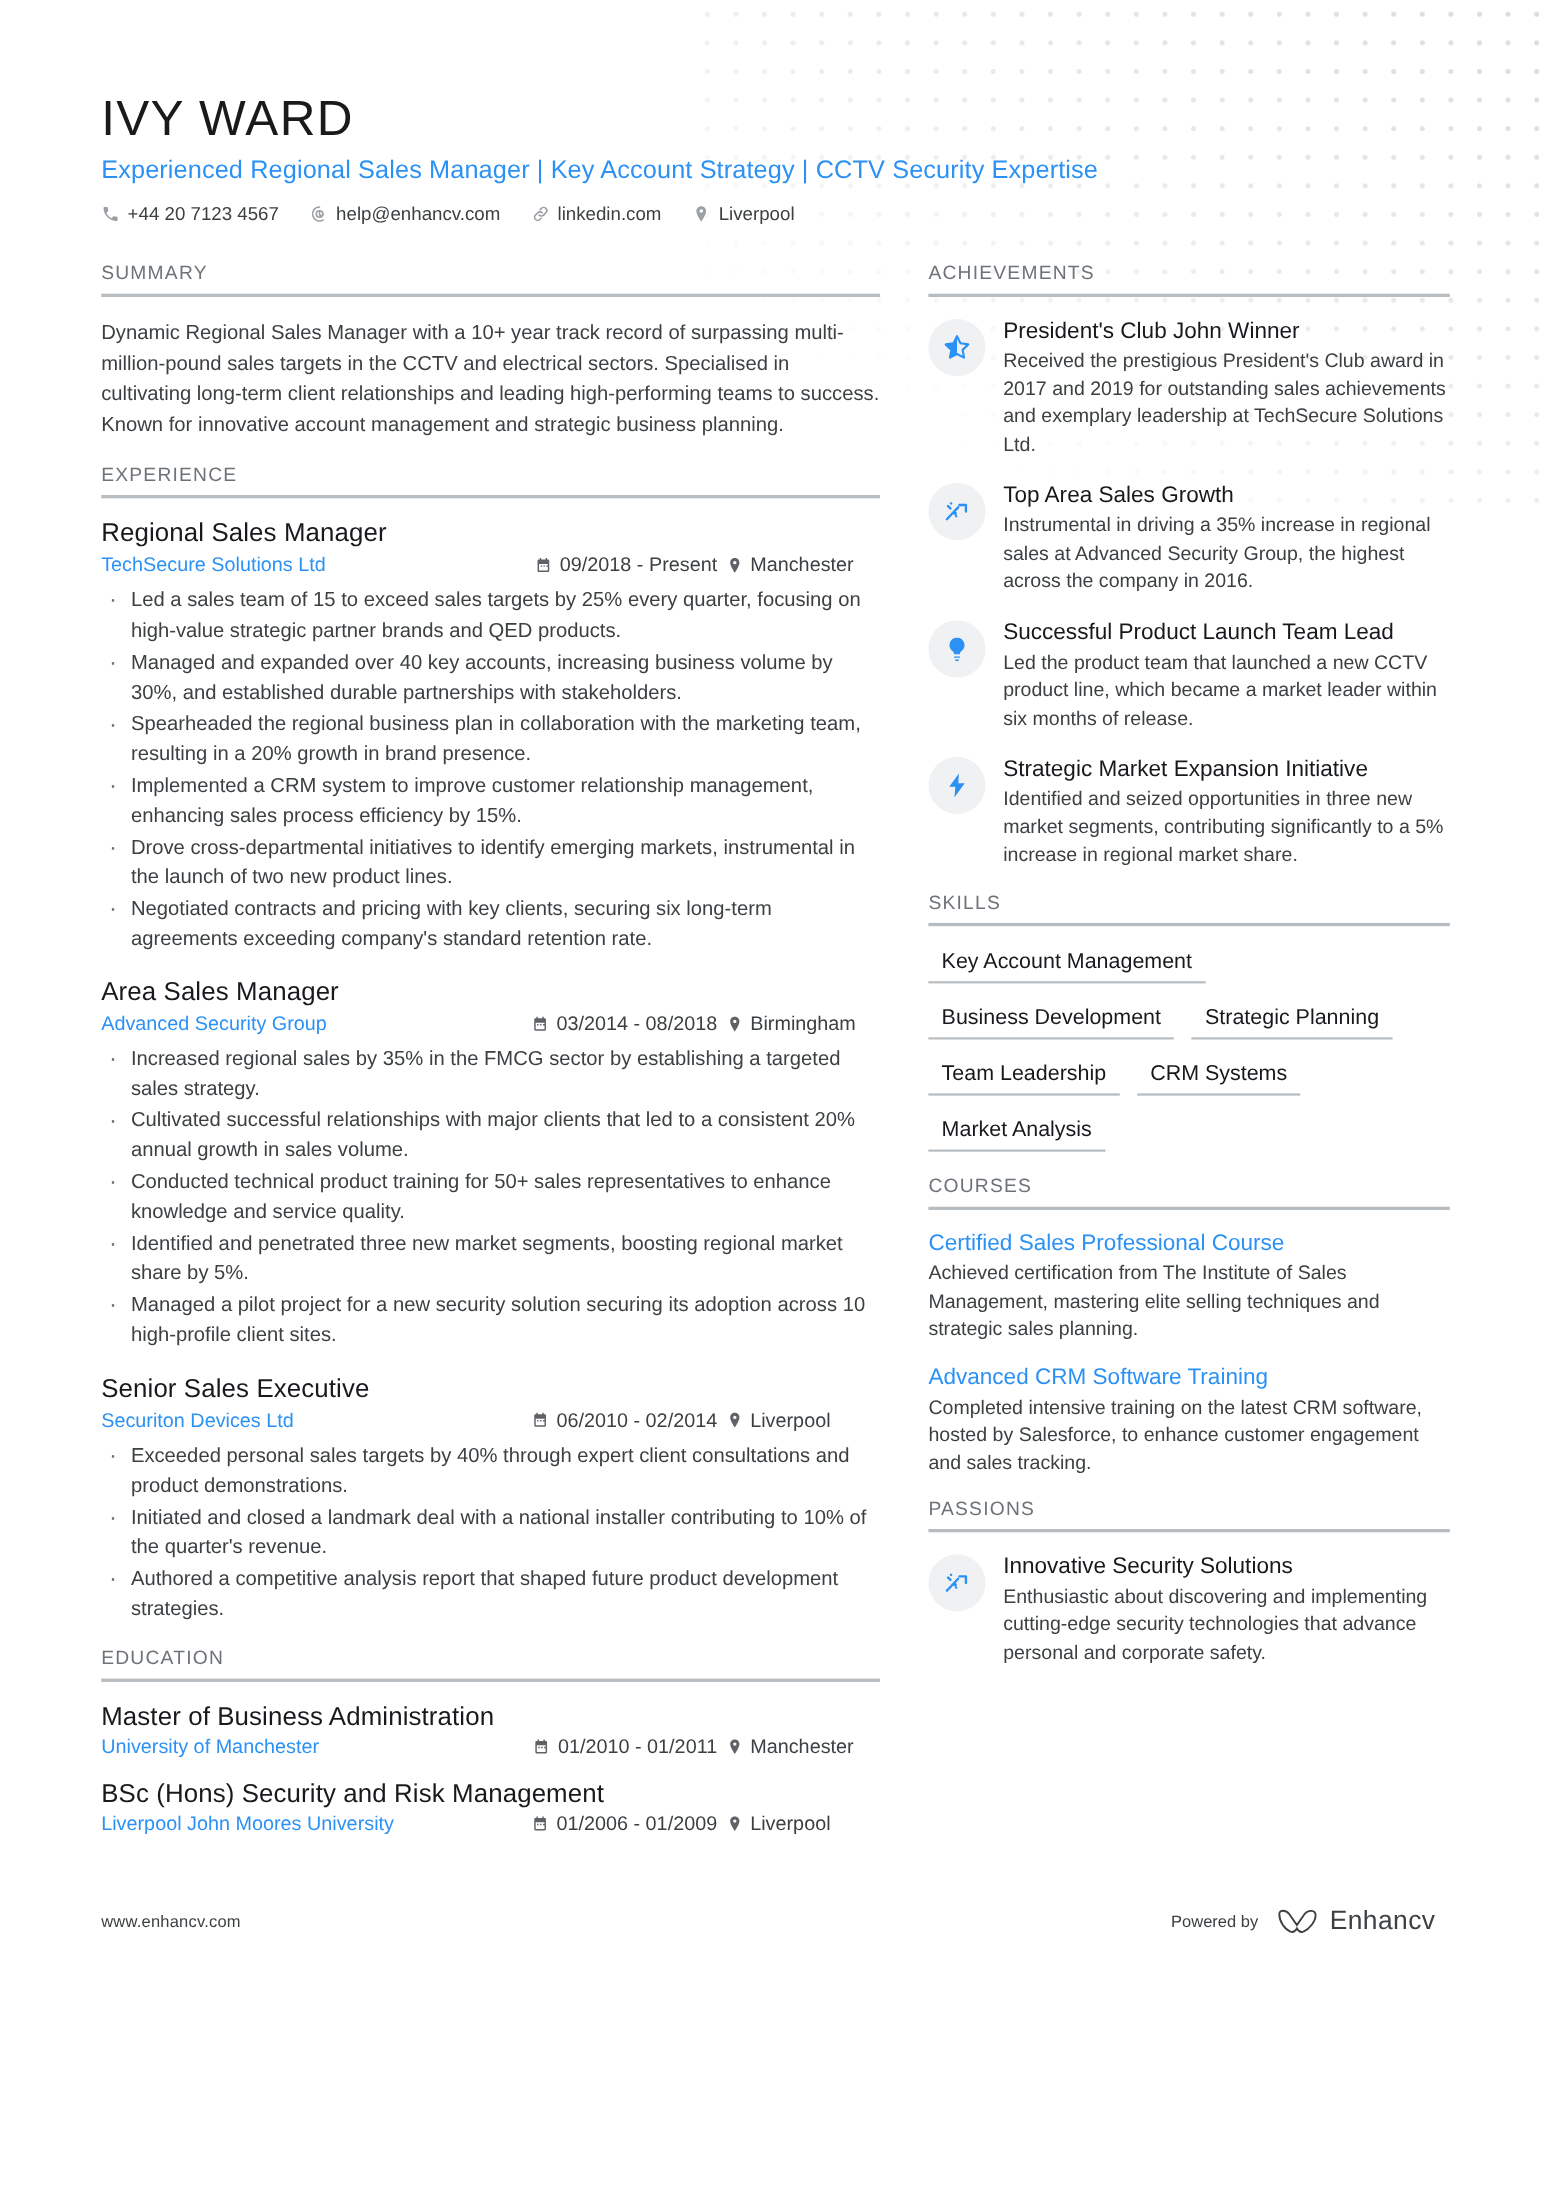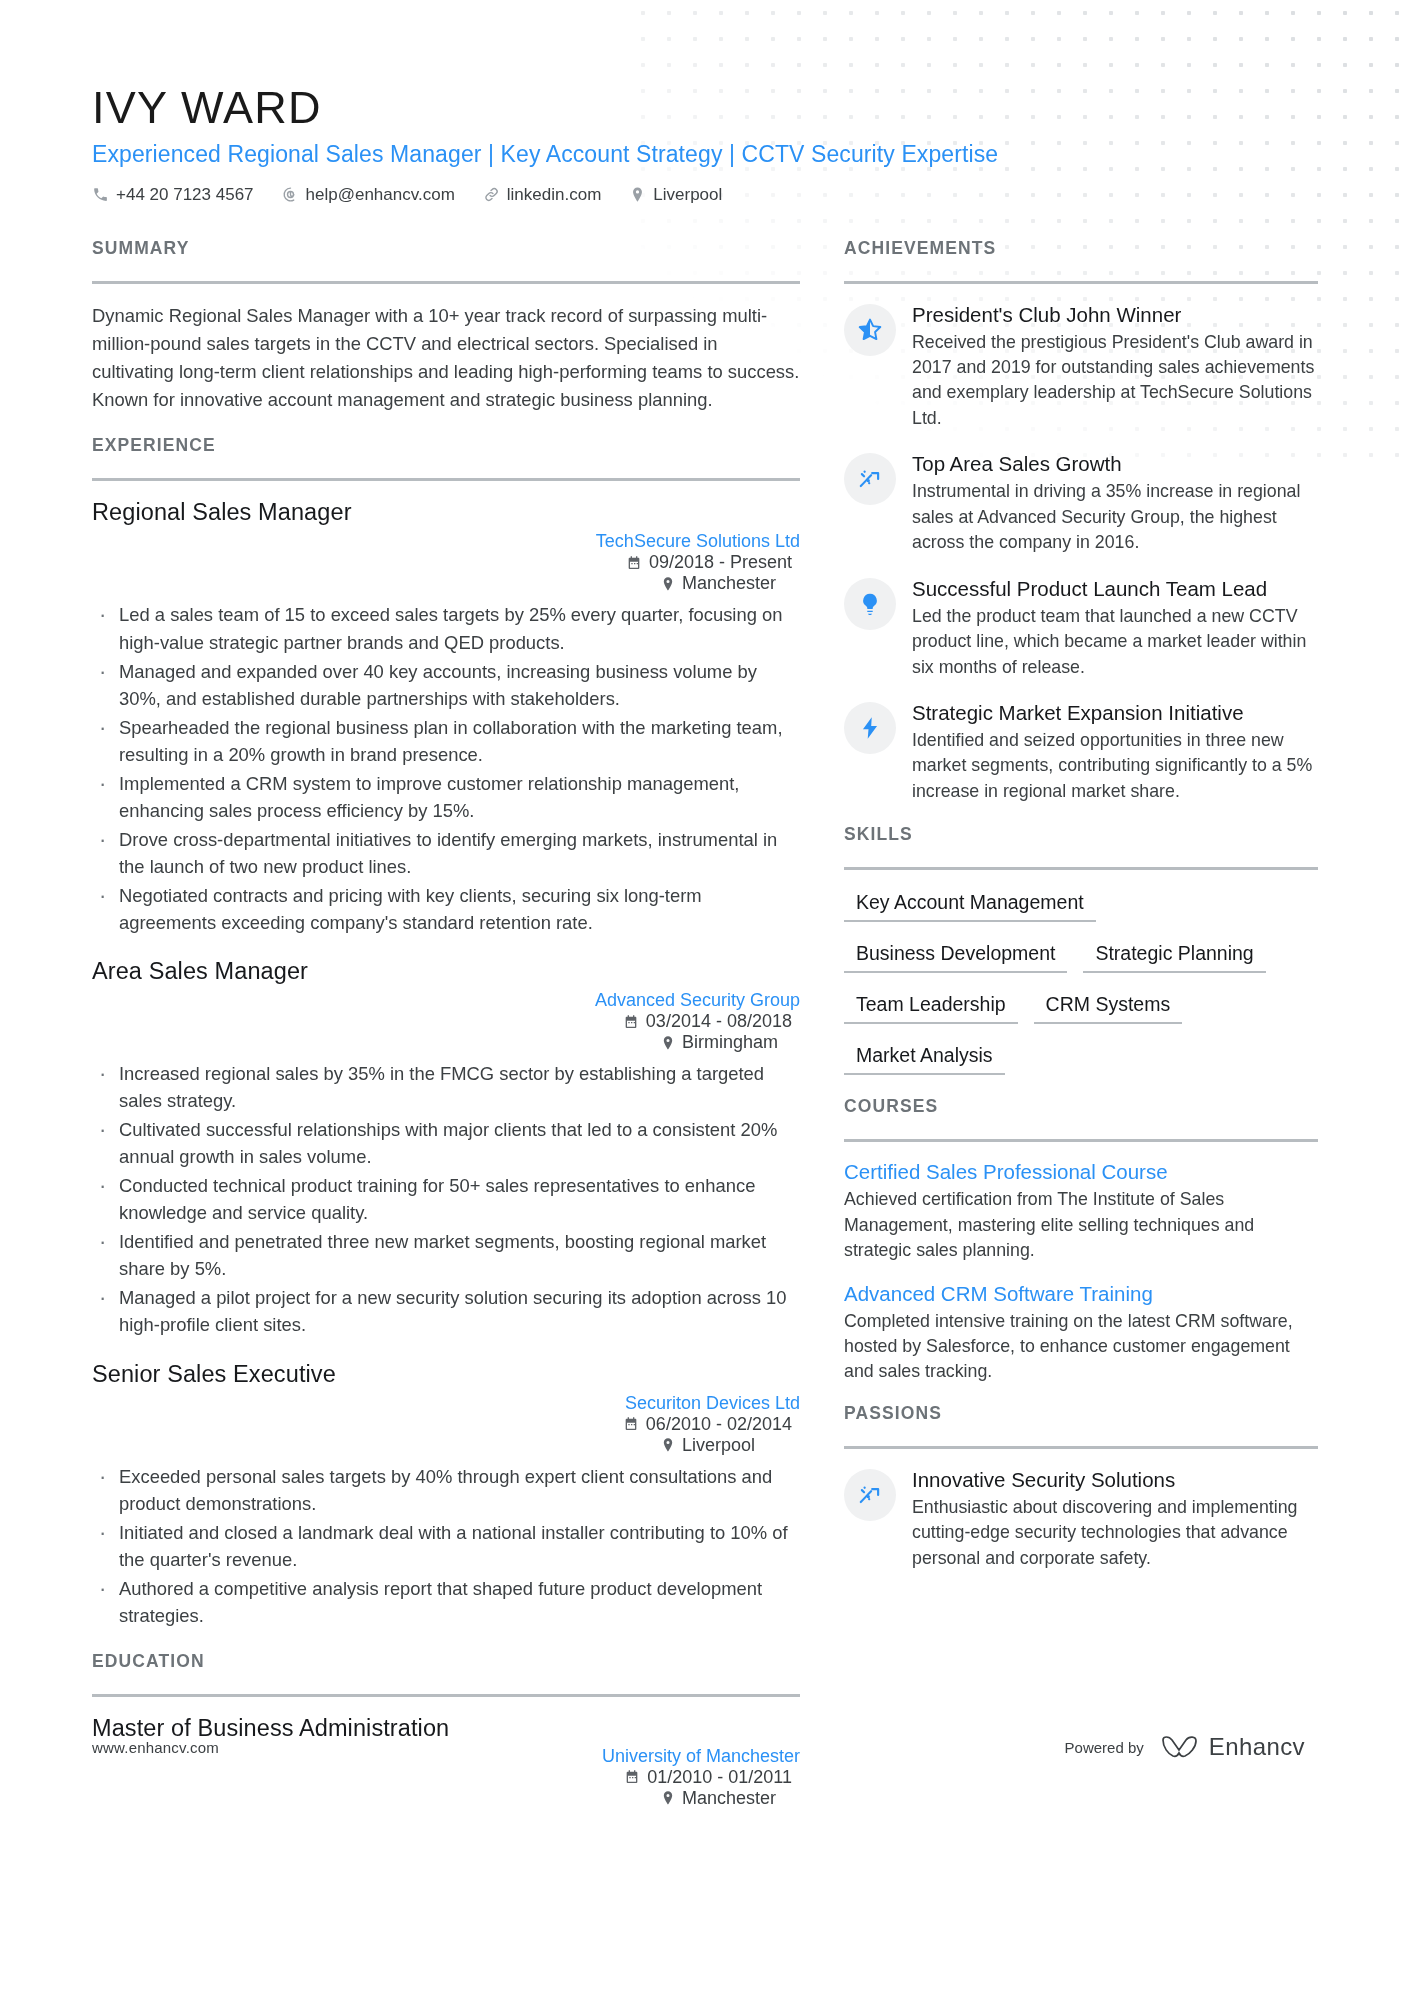--- a/index.html
+++ b/index.html
@@ -76,22 +76,22 @@
   }
   .col-left  { width: 708px; flex: none; }
   .col-right { width: 474px; flex: none; }
 
   
   .sec { margin-bottom: 4px; }
   .sec-title {
     font-size: 17.5px;
     letter-spacing: 1.1px;
     color: #6d7378;
-    font-weight: 700;
-    padding-bottom: 22px;
+    font-weight: 400;
+    padding-bottom: 8px;
   }
   .sec-rule {
     height: 3px;
     background: #b7bcc0;
     width: 100%;
     margin-bottom: 18px;
   }
 
   
   .summary-text {
@@ -107,21 +107,20 @@
     color: #17191c;
     font-weight: 400;
     margin-bottom: 5px;
     letter-spacing: 0.1px;
   }
   .job-meta {
     display: flex;
     align-items: flex-end;
     font-size: 18px;
     margin-bottom: 7px;
-    flex-direction: column;
   }
   .job-company { color: #2b91f5; }
   .job-dates {
     color: #3c4043;
     display: flex;
     align-items: center;
     gap: 7px;
     margin-left: auto;
     padding-right: 8px;
   }

